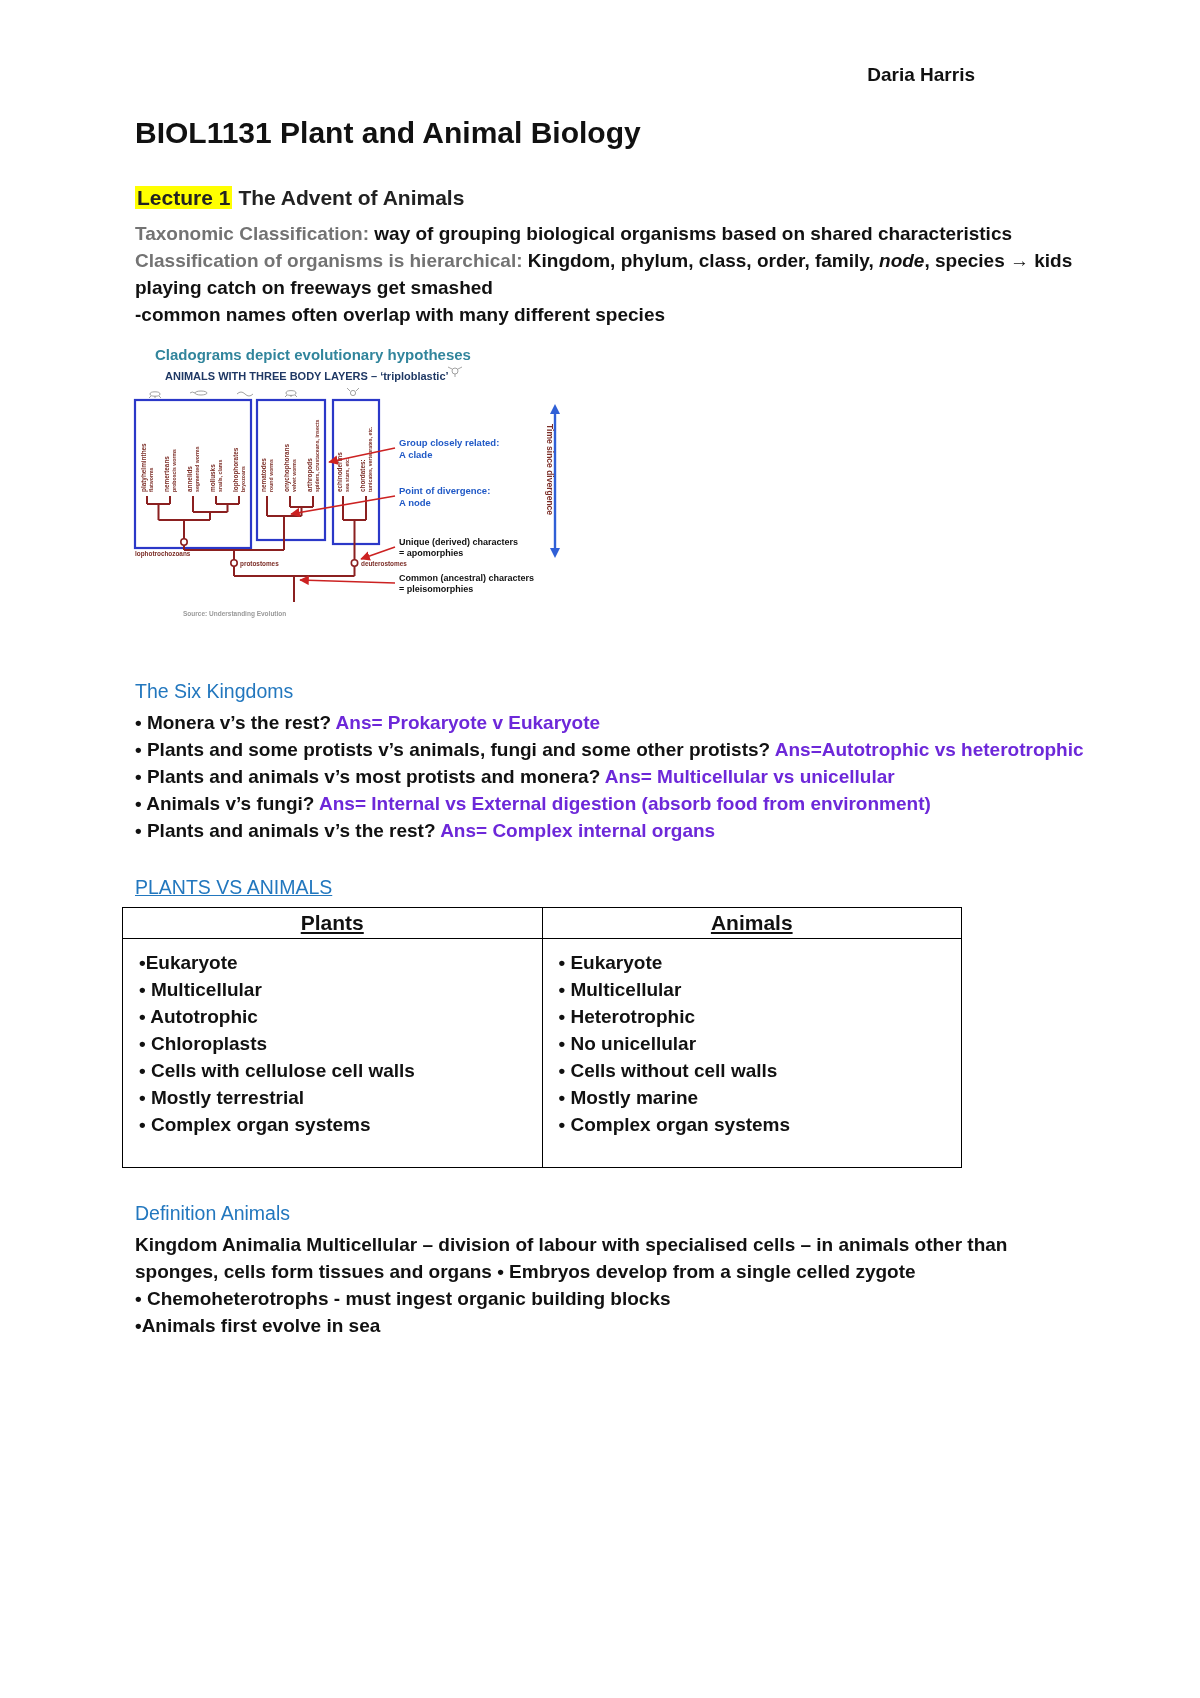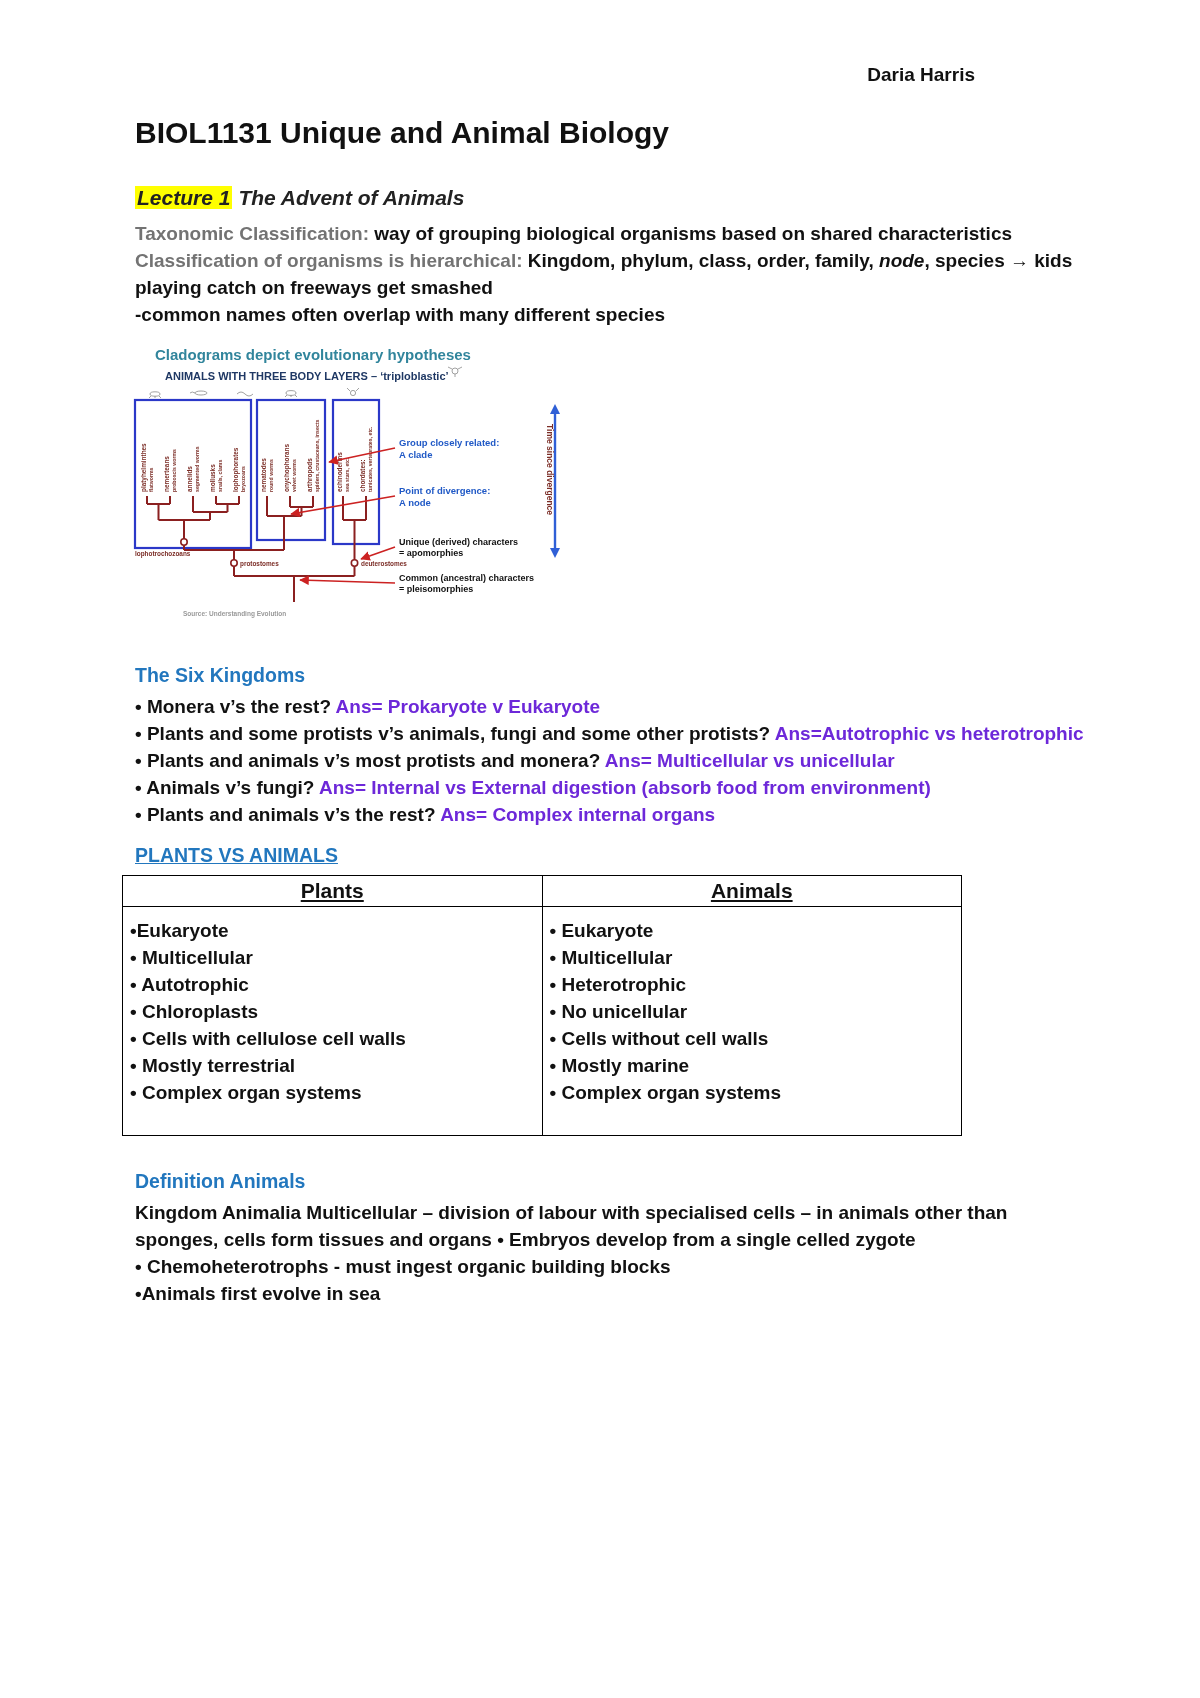--- a/index.html
+++ b/index.html
@@ -25,30 +25,30 @@
     left: 135px;
     width: 950px;
     font-weight: 700;
   }
   .doc-title {
     font-size: 30px;
     font-weight: 700;
     margin: 0 0 36px 0;
     color: #111111;
   }
-  .lecture-line { font-size: 21px; margin-bottom: 10px; color: #222; font-style: italic; }
+  .lecture-line { font-size: 21px; margin-bottom: 10px; color: #222; }
   .hl { background: #FFFF00; padding: 0 2px; }
   .lecture-title { margin-left: 6px; }
   .body-line { font-size: 19px; line-height: 27px; color: #111; }
   .blue { color: #737373; }
   .h-blue {
     color: #2277BE;
     font-size: 19.5px;
-    font-weight: 700;
-    margin: 16px 0 6px 0;
+    font-weight: 400;
+    margin: 32px 0 6px 0;
   }
   .h-blue.underlined { text-decoration: underline; margin-bottom: 8px; }
   .bullet { font-size: 19px; line-height: 27px; }
   .ans { color: #6d28d9; }
   .figure-wrap { margin: 16px 0 4px -10px; }
   svg text { font-family: "Liberation Sans", sans-serif; }
   .vs-table {
     border-collapse: collapse;
     width: 840px;
     margin: 4px 0 0 -13px;
@@ -57,37 +57,37 @@
   .vs-table th, .vs-table td { border: 1.6px solid #000; }
   .vs-table th {
     font-size: 21px;
     font-weight: 700;
     text-align: center;
     padding: 3px 0;
     text-decoration: underline;
   }
   .vs-table td {
     vertical-align: top;
-    padding: 10px 7px;
+    padding: 10px 16px;
     height: 208px;
     width: 50%;
   }
   .cell-line { font-size: 19px; line-height: 27px; font-weight: 700; }
   .def-par { font-size: 19px; line-height: 27px; }
 </style>
 </head>
 <body>
 
 <div class="page">
 
   <div class="author">Daria Harris</div>
 
   <div class="content">
 
-    <h1 class="doc-title">BIOL1131 Unique and Animal Biology</h1>
+    <h1 class="doc-title">BIOL1131 Plant and Animal Biology</h1>
 
     <div class="lecture-line">
       <span class="hl">Lecture 1</span><span class="lecture-title">The Advent of Animals</span>
     </div>
 
     <div class="body-line">
       <span class="blue">Taxonomic Classification:</span><span>  way of grouping biological organisms based on shared characteristics</span>
     </div>
 
     <div class="body-line">

